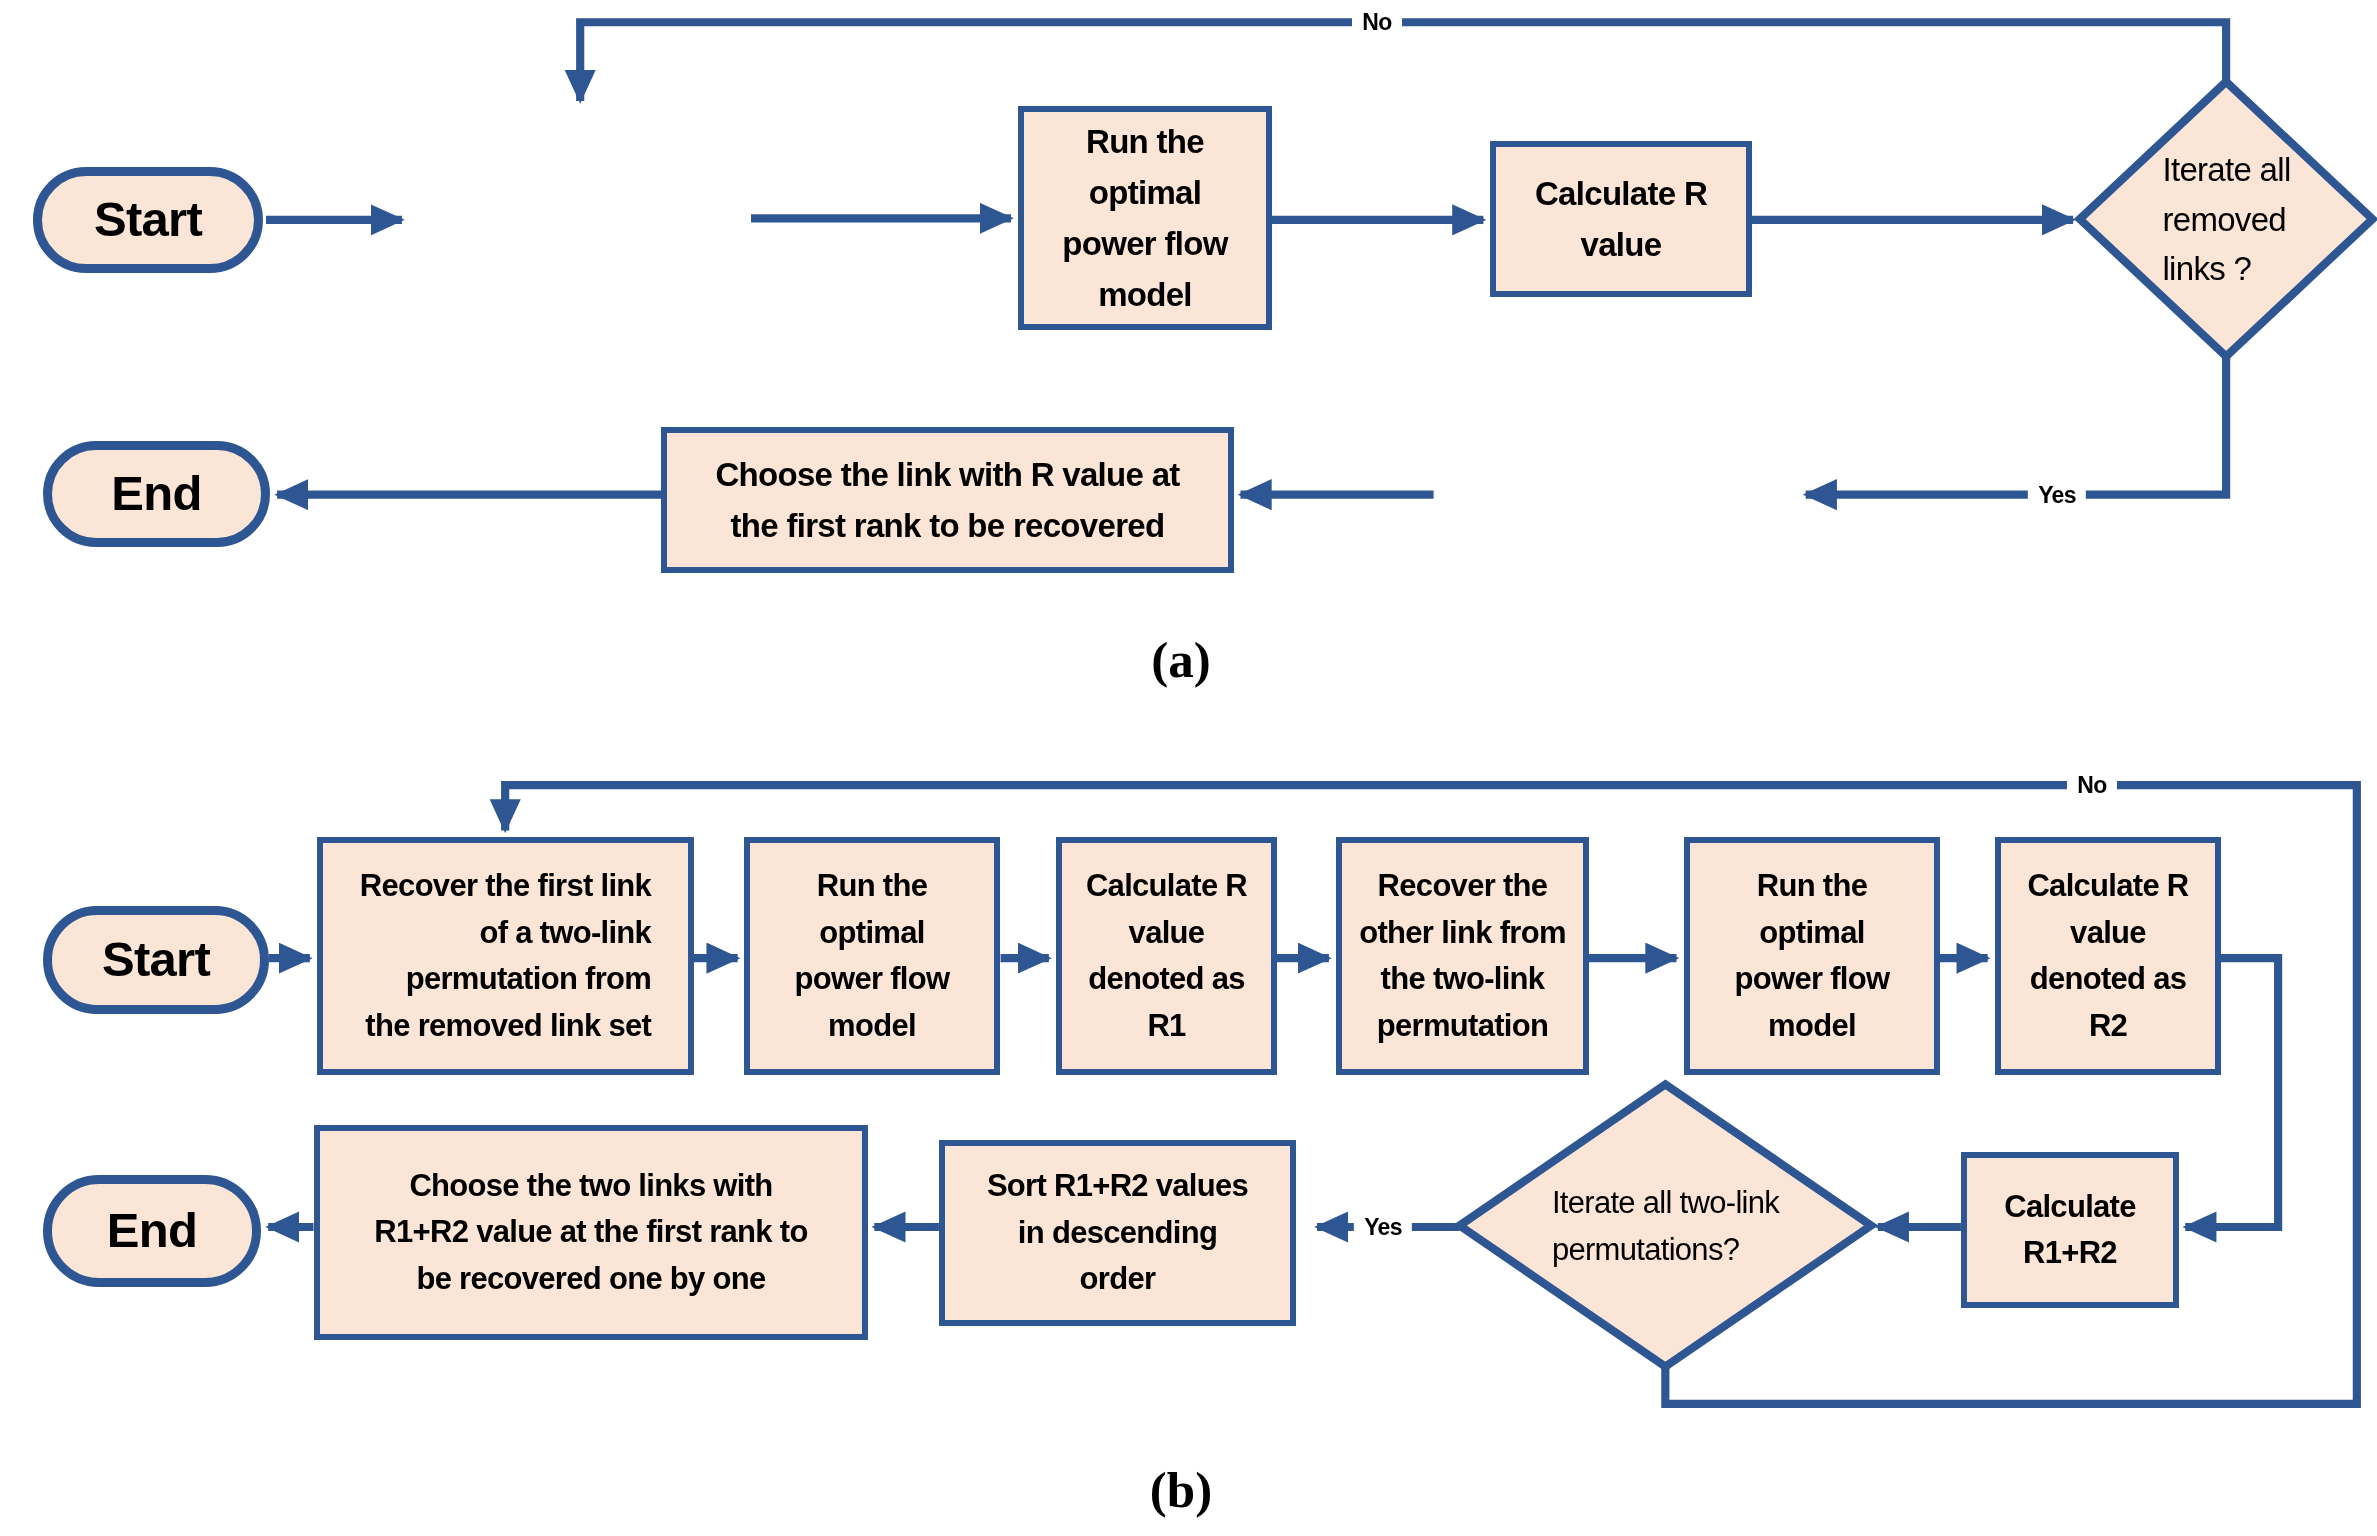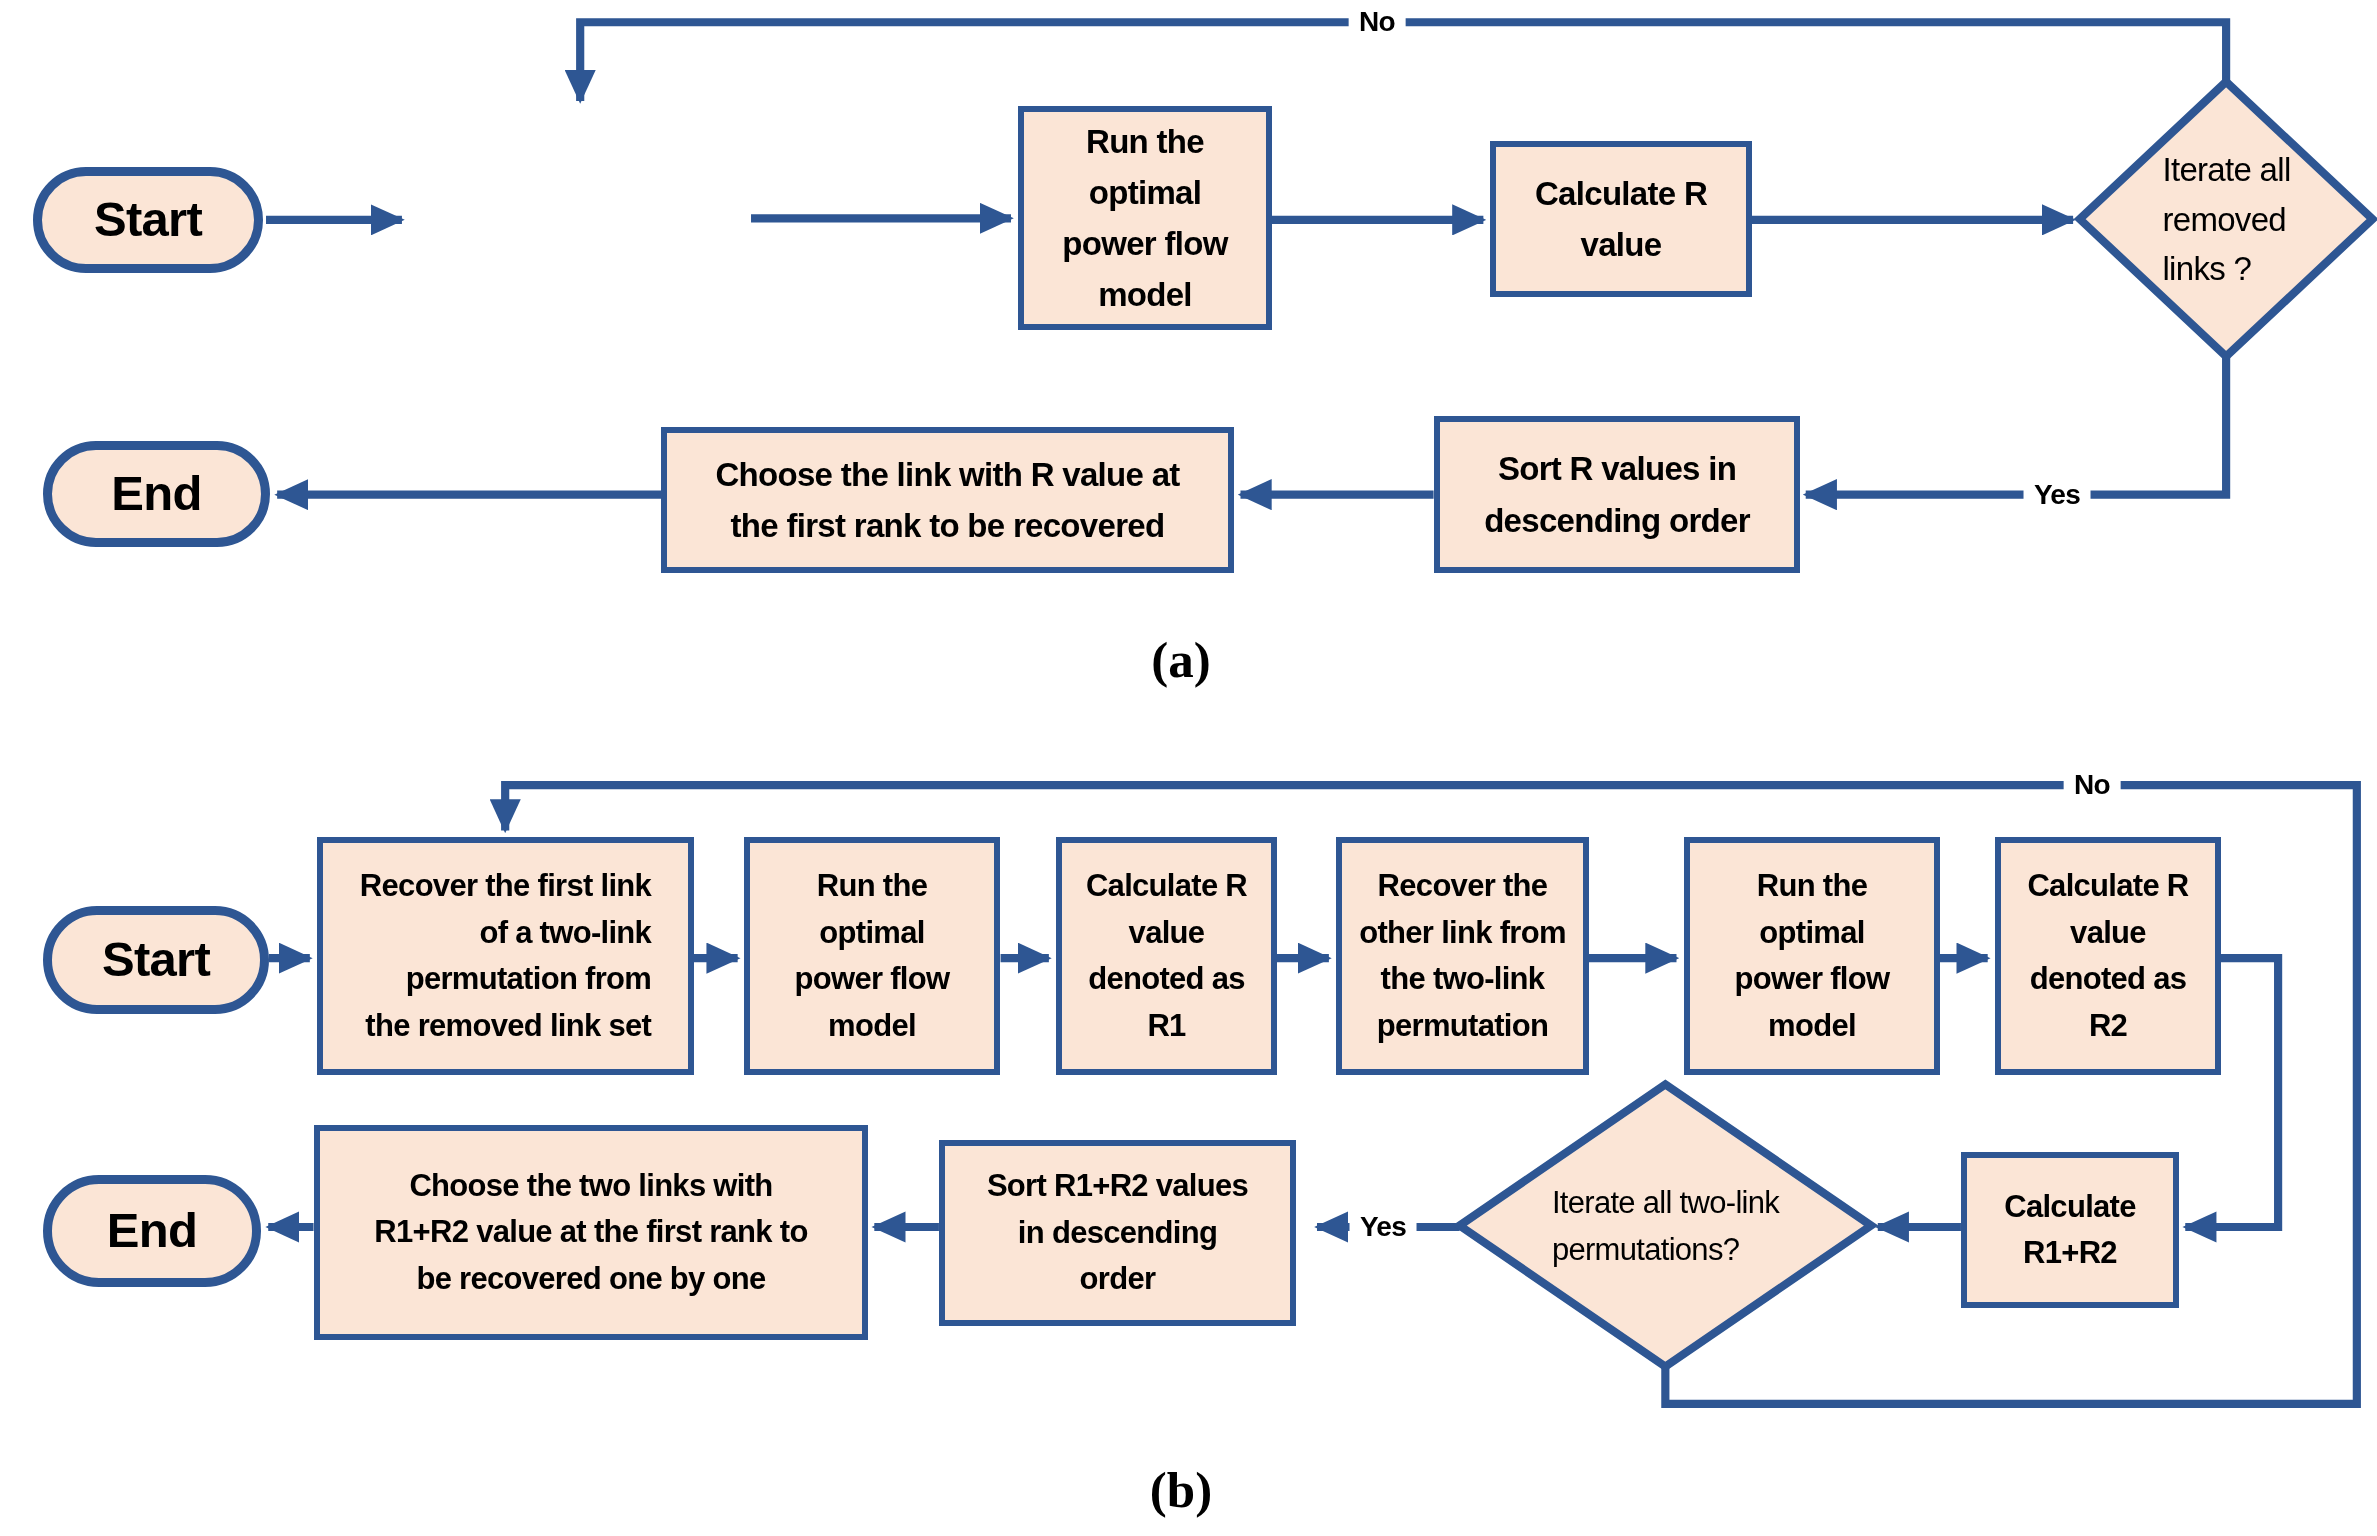--- a/index.html
+++ b/index.html
@@ -67,21 +67,21 @@
     border:none;
     line-height:1.5;
   }
   .edge-label{
     position:absolute;
     transform:translate(-50%,-50%);
     background:var(--background);
     padding:0 10.4px;
     color:var(--text);
     font-weight:bold;
-    font-size:28px;
+    font-size:23px;
     line-height:1;
     letter-spacing:-0.7px;
   }
   .caption{
     position:absolute;
     transform:translate(-50%,-50%);
     color:var(--text);
     font-family:"Liberation Serif", serif;
     font-weight:bold;
     font-size:51px;
@@ -139,22 +139,20 @@
 
   <div class="dtext" style="left:2104px;top:123px;width:245px;height:193px;font-size:33px;">Iterate all
 removed
 links ?</div>
 
   <div class="node oval" style="left:43px;top:441px;width:227px;height:106px;">End</div>
 
   <div class="node" style="left:661px;top:427px;width:573px;height:146px;">Choose the link with R value at
 the first rank to be recovered</div>
 
-  <div class="node" style="left:1434px;top:416px;width:366px;height:157px;">Sort R values in
-descending order</div>
 
   <div class="edge-label" style="left:1377px;top:22px;">No</div>
 
   <div class="edge-label" style="left:2057px;top:495px;">Yes</div>
 
   <div class="caption" style="left:1181px;top:660px;">(a)</div>
 
   <div class="node oval" style="left:43px;top:906px;width:226px;height:108px;">Start</div>
 
   <div class="node fb" style="left:317px;top:837px;width:377px;height:238px;text-align:right;">Recover the first link

